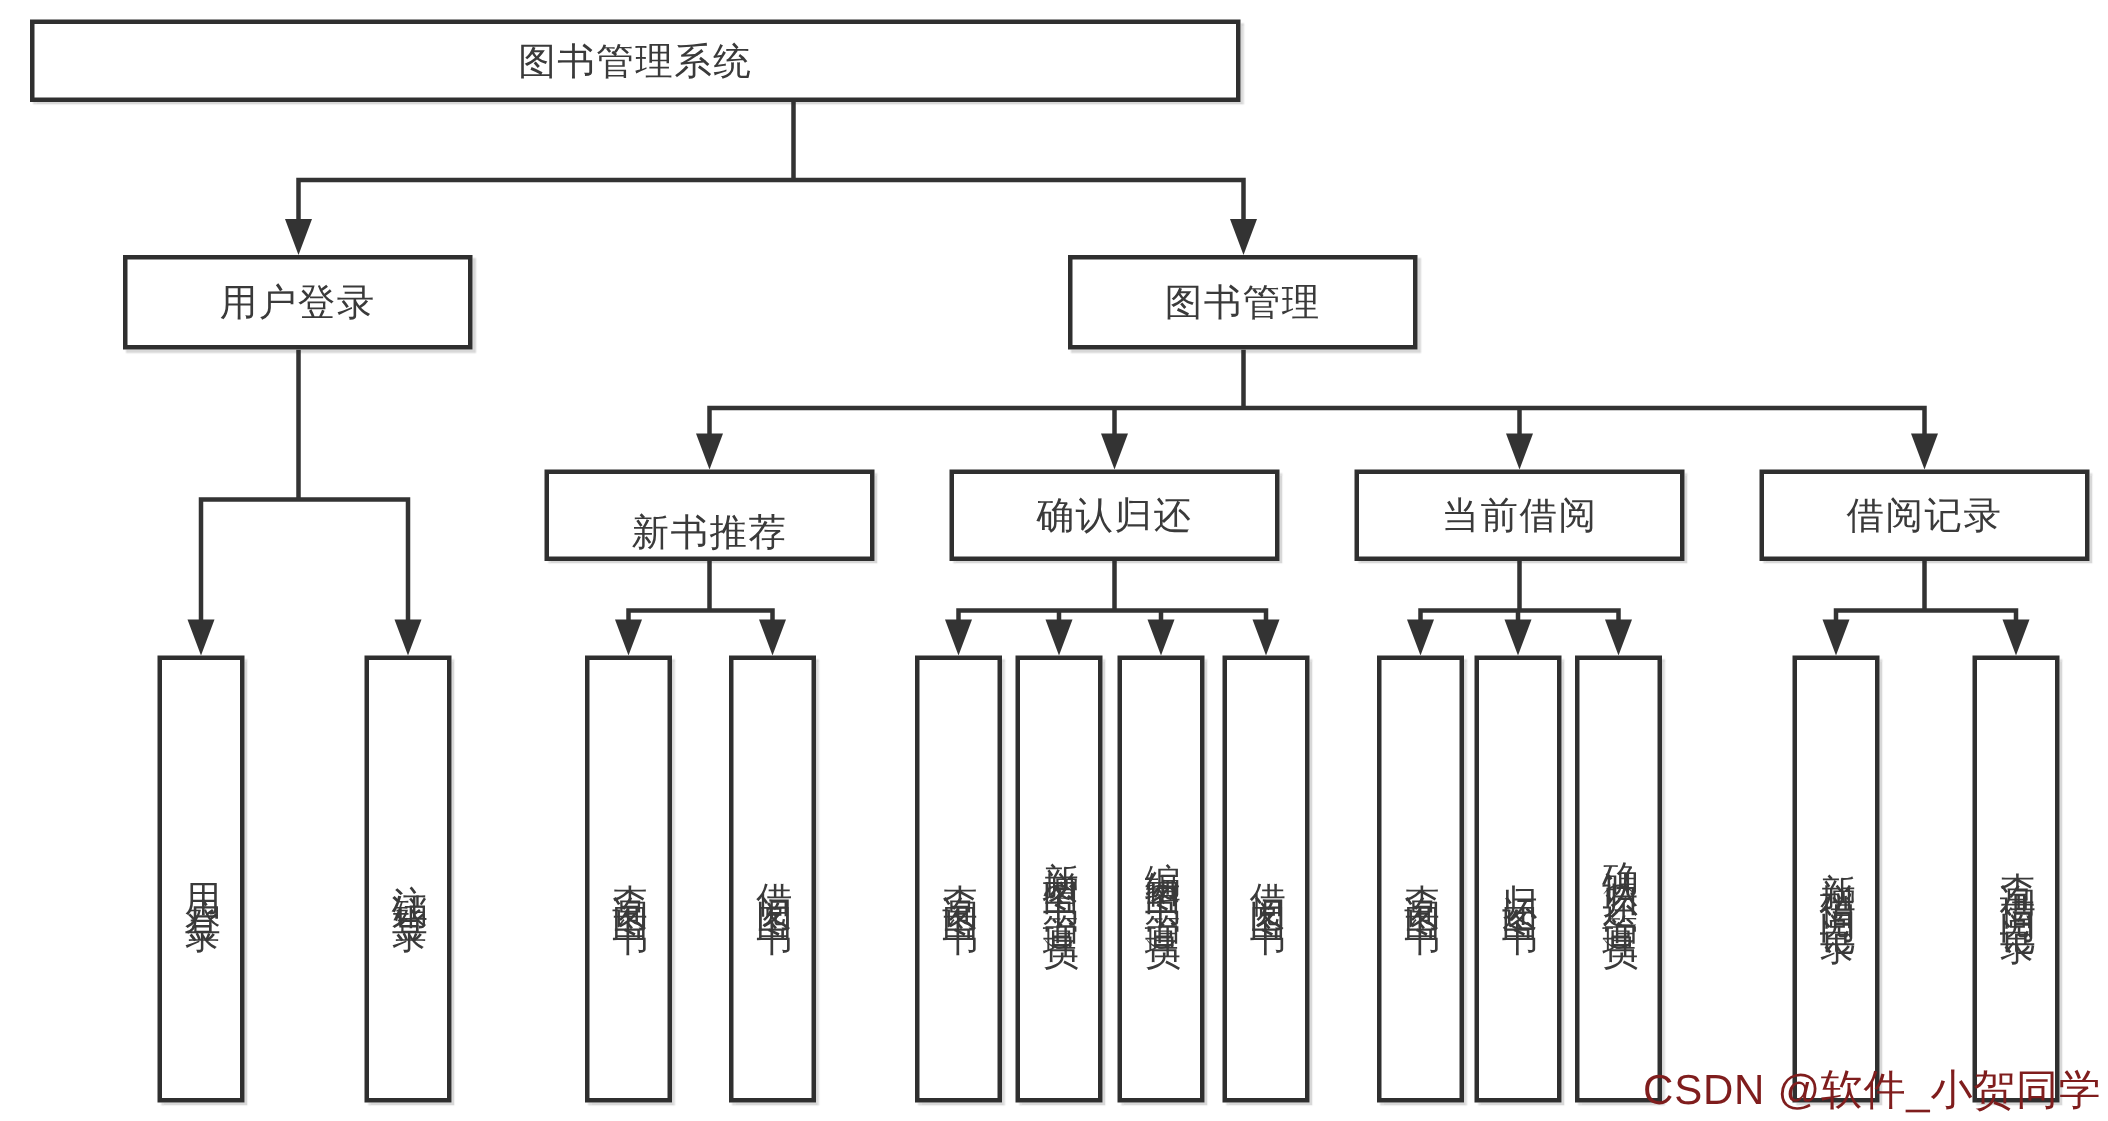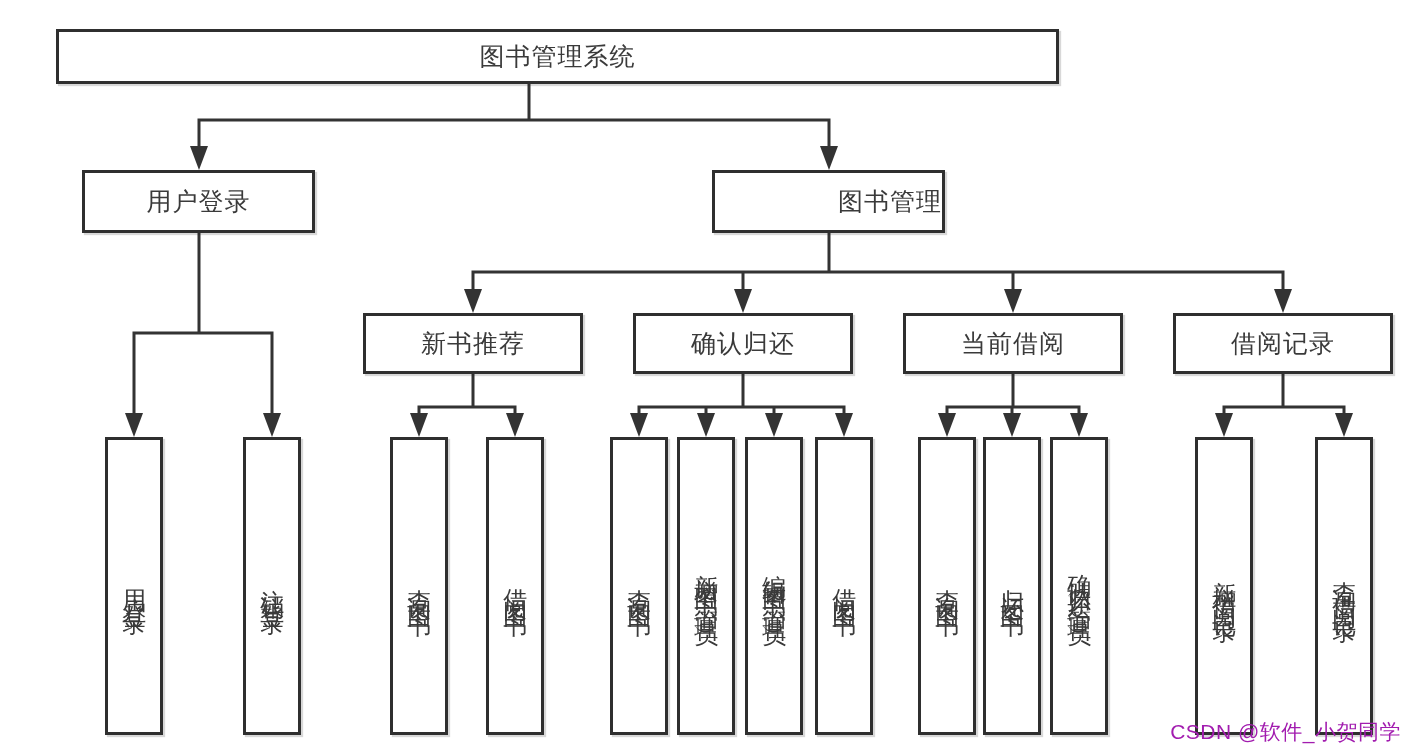--- a/index.html
+++ b/index.html
@@ -48,22 +48,22 @@
     letter-spacing: 8px;
     white-space: nowrap;
   }
   .v-label.tight {
     letter-spacing: 7px;
   }
   .watermark {
     position: absolute;
     right: 4px;
     bottom: 1px;
-    font-size: 21px;
-    color: #a21caf;
+    font-size: 28px;
+    color: #7f1d1d;
     letter-spacing: 0.5px;
     z-index: 3;
     white-space: nowrap;
   }
 </style>
 </head>
 <body>
 
 <div class="canvas">
 
@@ -100,32 +100,32 @@
       <polygon points="765,413 783,413 774,437"></polygon>
       <polygon points="835,413 853,413 844,437"></polygon>
       <polygon points="938,413 956,413 947,437"></polygon>
       <polygon points="1003,413 1021,413 1012,437"></polygon>
       <polygon points="1070,413 1088,413 1079,437"></polygon>
       <polygon points="1215,413 1233,413 1224,437"></polygon>
       <polygon points="1335,413 1353,413 1344,437"></polygon>
     </g>
   </svg>
 
-  <div class="box" style="left:20px; top:29px; width:1003px; height:55px;margin-left:36px;">
+  <div class="box" style="left:20px; top:13px; width:807px; height:55px;">
     <span class="h-label">图书管理系统</span>
   </div>
 
   <div class="box" style="left:82px; top:170px; width:233px; height:63px;">
     <span class="h-label">用户登录</span>
   </div>
-  <div class="box" style="left:712px; top:170px; width:233px; height:63px;justify-content:flex-end;">
+  <div class="box" style="left:712px; top:170px; width:233px; height:63px;">
     <span class="h-label">图书管理</span>
   </div>
 
-  <div class="box" style="left:363px; top:313px; width:220px; height:61px;">
+  <div class="box" style="left:363px; top:313px; width:220px; height:61px;align-items:flex-end;">
     <span class="h-label">新书推荐</span>
   </div>
   <div class="box" style="left:633px; top:313px; width:220px; height:61px;">
     <span class="h-label">确认归还</span>
   </div>
   <div class="box" style="left:903px; top:313px; width:220px; height:61px;text-align:center;">
     <span class="h-label">当前借阅</span>
   </div>
   <div class="box" style="left:1173px; top:313px; width:220px; height:61px;">
     <span class="h-label">借阅记录</span>

